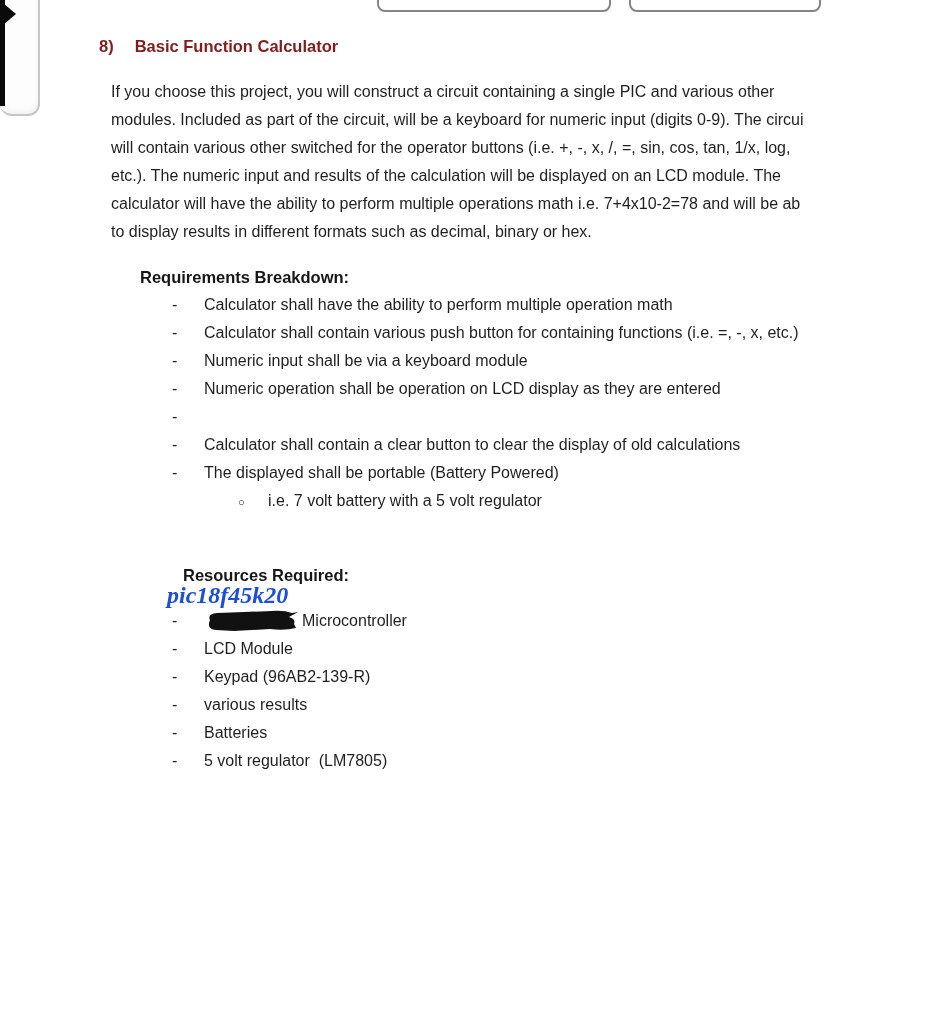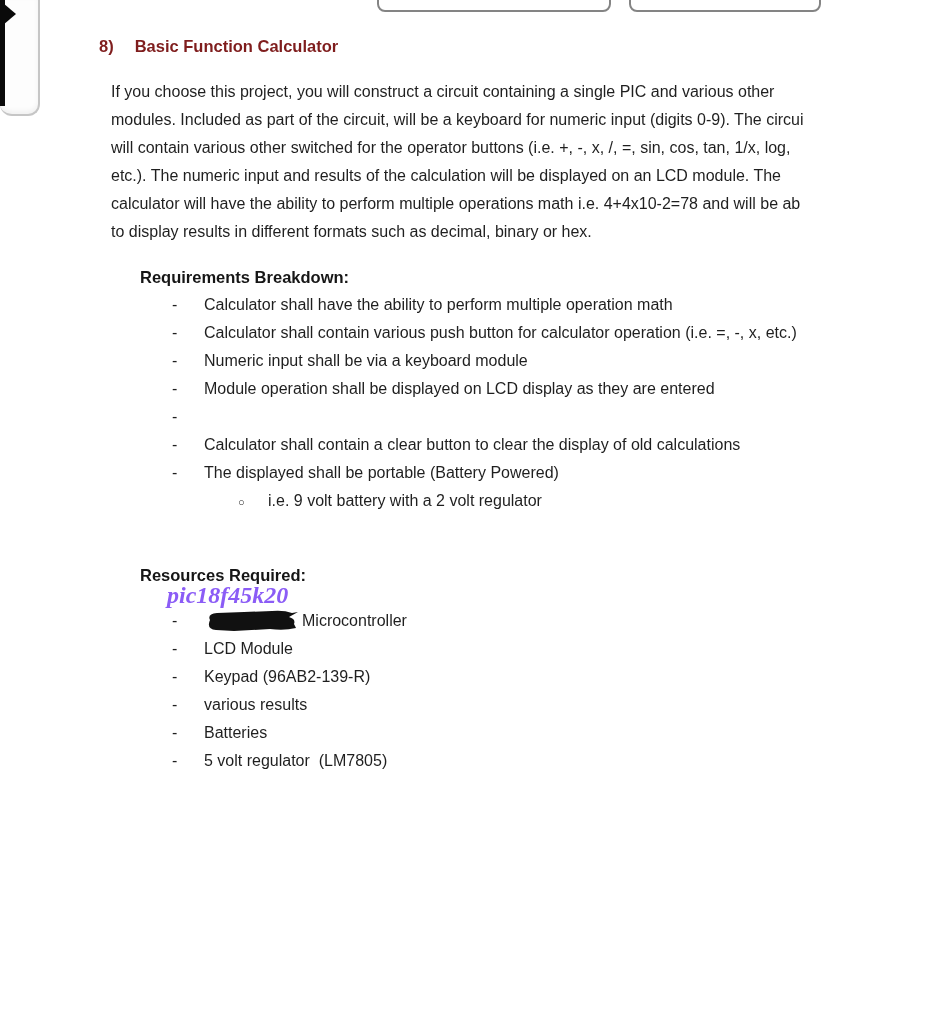--- a/index.html
+++ b/index.html
@@ -59,41 +59,41 @@
     font-size: 16px; line-height: 28px; margin-left: 12px;
   }
   .intro .line { white-space: pre; }
 
   .sec-heading {
     position: absolute; left: 140px;
     font-size: 16.5px; font-weight: bold; color: #161616;
     line-height: 28px; white-space: nowrap;
   }
   .req-heading { top: 263px; }
-  .res-heading { top: 561px; }
+  .res-heading { top: 561px; margin-left: 43px; }
 
   .blist { position: absolute; left: 172px; font-size: 16px; line-height: 28px; }
   .req-list { top: 291px; }
   .res-list { top: 607px; }
   .blist .li { display: flex; align-items: baseline; height: 28px; }
   .blist .dash { width: 32px; flex: 0 0 32px; }
   .blist .label { white-space: pre; text-align: center; }
 
   .sub-item {
     position: absolute; left: 238px; top: 487px;
     font-size: 16px; line-height: 28px;
     display: flex; align-items: baseline;
   }
   .sub-item .circ { width: 30px; flex: 0 0 30px; font-size: 11px; }
 
   .annotation {
     position: absolute; left: 167px; top: 582px;
     font-family: "Liberation Serif", "DejaVu Serif", serif;
     font-size: 24px; font-weight: bold; font-style: italic;
-    color: #8b5cf6; line-height: 26px; white-space: nowrap;
+    color: #1d4ed8; line-height: 26px; white-space: nowrap;
   }
 
   .redaction {
     display: inline-block;
     width: 95px; height: 21px;
     margin-right: 3px;
     vertical-align: -5px;
   }
 </style>
 </head>
@@ -109,59 +109,59 @@
 
 <div class="doc-heading">
   <span class="num">8)</span><span>Basic Function Calculator</span>
 </div>
 
 <div class="intro">
   <div class="line">If you choose this project, you will construct a circuit containing a single PIC and various other</div>
   <div class="line">modules. Included as part of the circuit, will be a keyboard for numeric input (digits 0-9). The circui</div>
   <div class="line">will contain various other switched for the operator buttons (i.e. +, -, x, /, =, sin, cos, tan, 1/x, log,</div>
   <div class="line">etc.). The numeric input and results of the calculation will be displayed on an LCD module. The</div>
-  <div class="line">calculator will have the ability to perform multiple operations math i.e. 4+4x10-2=78 and will be ab</div>
+  <div class="line">calculator will have the ability to perform multiple operations math i.e. 7+4x10-2=78 and will be ab</div>
   <div class="line">to display results in different formats such as decimal, binary or hex.</div>
 </div>
 
 <div class="sec-heading req-heading">Requirements Breakdown:</div>
 
 <div class="blist req-list">
   <div class="li">
     <span class="dash">-</span>
     <span class="label">Calculator shall have the ability to perform multiple operation math</span>
   </div>
   <div class="li">
     <span class="dash">-</span>
-    <span class="label">Calculator shall contain various push button for calculator operation (i.e. =, -, x, etc.)</span>
+    <span class="label">Calculator shall contain various push button for containing functions (i.e. =, -, x, etc.)</span>
   </div>
   <div class="li">
     <span class="dash">-</span>
     <span class="label">Numeric input shall be via a keyboard module</span>
   </div>
   <div class="li">
     <span class="dash">-</span>
-    <span class="label">Module operation shall be displayed on LCD display as they are entered</span>
+    <span class="label">Numeric operation shall be operation on LCD display as they are entered</span>
   </div>
   <div class="li">
     <span class="dash">-</span>
   </div>
   <div class="li">
     <span class="dash">-</span>
     <span class="label">Calculator shall contain a clear button to clear the display of old calculations</span>
   </div>
   <div class="li">
     <span class="dash">-</span>
     <span class="label">The displayed shall be portable (Battery Powered)</span>
   </div>
 </div>
 
 <div class="sub-item">
   <span class="circ">○</span>
-  <span class="label">i.e. 9 volt battery with a 2 volt regulator</span>
+  <span class="label">i.e. 7 volt battery with a 5 volt regulator</span>
 </div>
 
 <div class="sec-heading res-heading">Resources Required:</div>
 
 <div class="annotation">pic18f45k20</div>
 
 <div class="blist res-list">
   <div class="li">
     <span class="dash">-</span>
     <span class="label"><svg class="redaction" viewBox="0 0 95 21" xmlns="http://www.w3.org/2000/svg">

